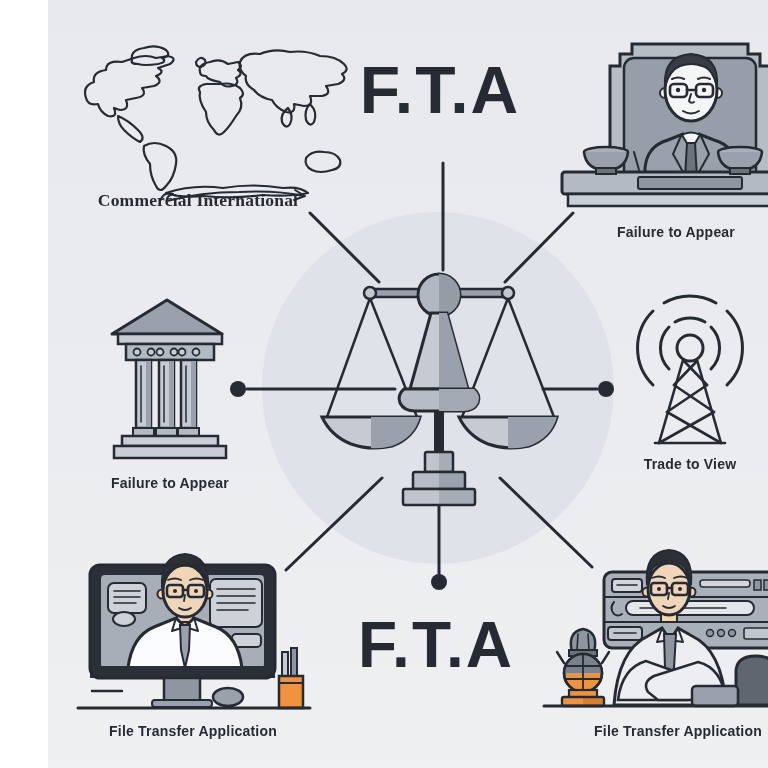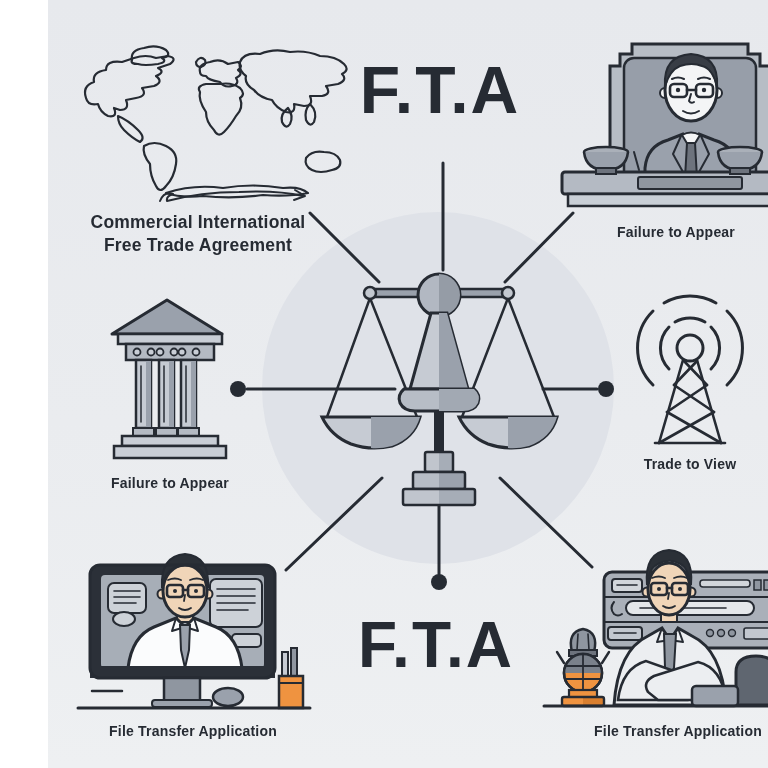--- a/index.html
+++ b/index.html
@@ -328,23 +328,22 @@
       <rect x="514" y="697" width="42" height="9" rx="2" fill="#ef9340"></rect>
       <rect x="535" y="697" width="21" height="9" fill="#d97f2f"></rect>
       <rect x="514" y="697" width="42" height="9" rx="2" fill="none" stroke="#262b33" stroke-width="2.4"></rect>
     </g>
     <line x1="496" y1="706" x2="756" y2="706" class="ink" stroke-width="3"></line>
   </g>
 </svg>
 
   <div class="fta" style="left:292px;top:52px;width:200px;">F.T.A</div>
 
-  <div class="lbl" style="left:30px;top:211px;width:240px;font-size:17.5px;">
+  <div class="lbl" style="left:30px;top:189px;width:240px;font-size:17.5px;font-family:Liberation Serif, serif;">
     <div>Commercial International</div>
-    <div>Free Trade Agreement</div>
   </div>
 
   <div class="lbl" style="left:533px;top:223px;width:190px;">Failure to Appear</div>
 
   <div class="lbl" style="left:27px;top:474px;width:190px;">Failure to Appear</div>
 
   <div class="lbl" style="left:552px;top:455px;width:180px;">Trade to View</div>
 
   <div class="lbl" style="left:25px;top:722px;width:240px;">File Transfer Application</div>
 

